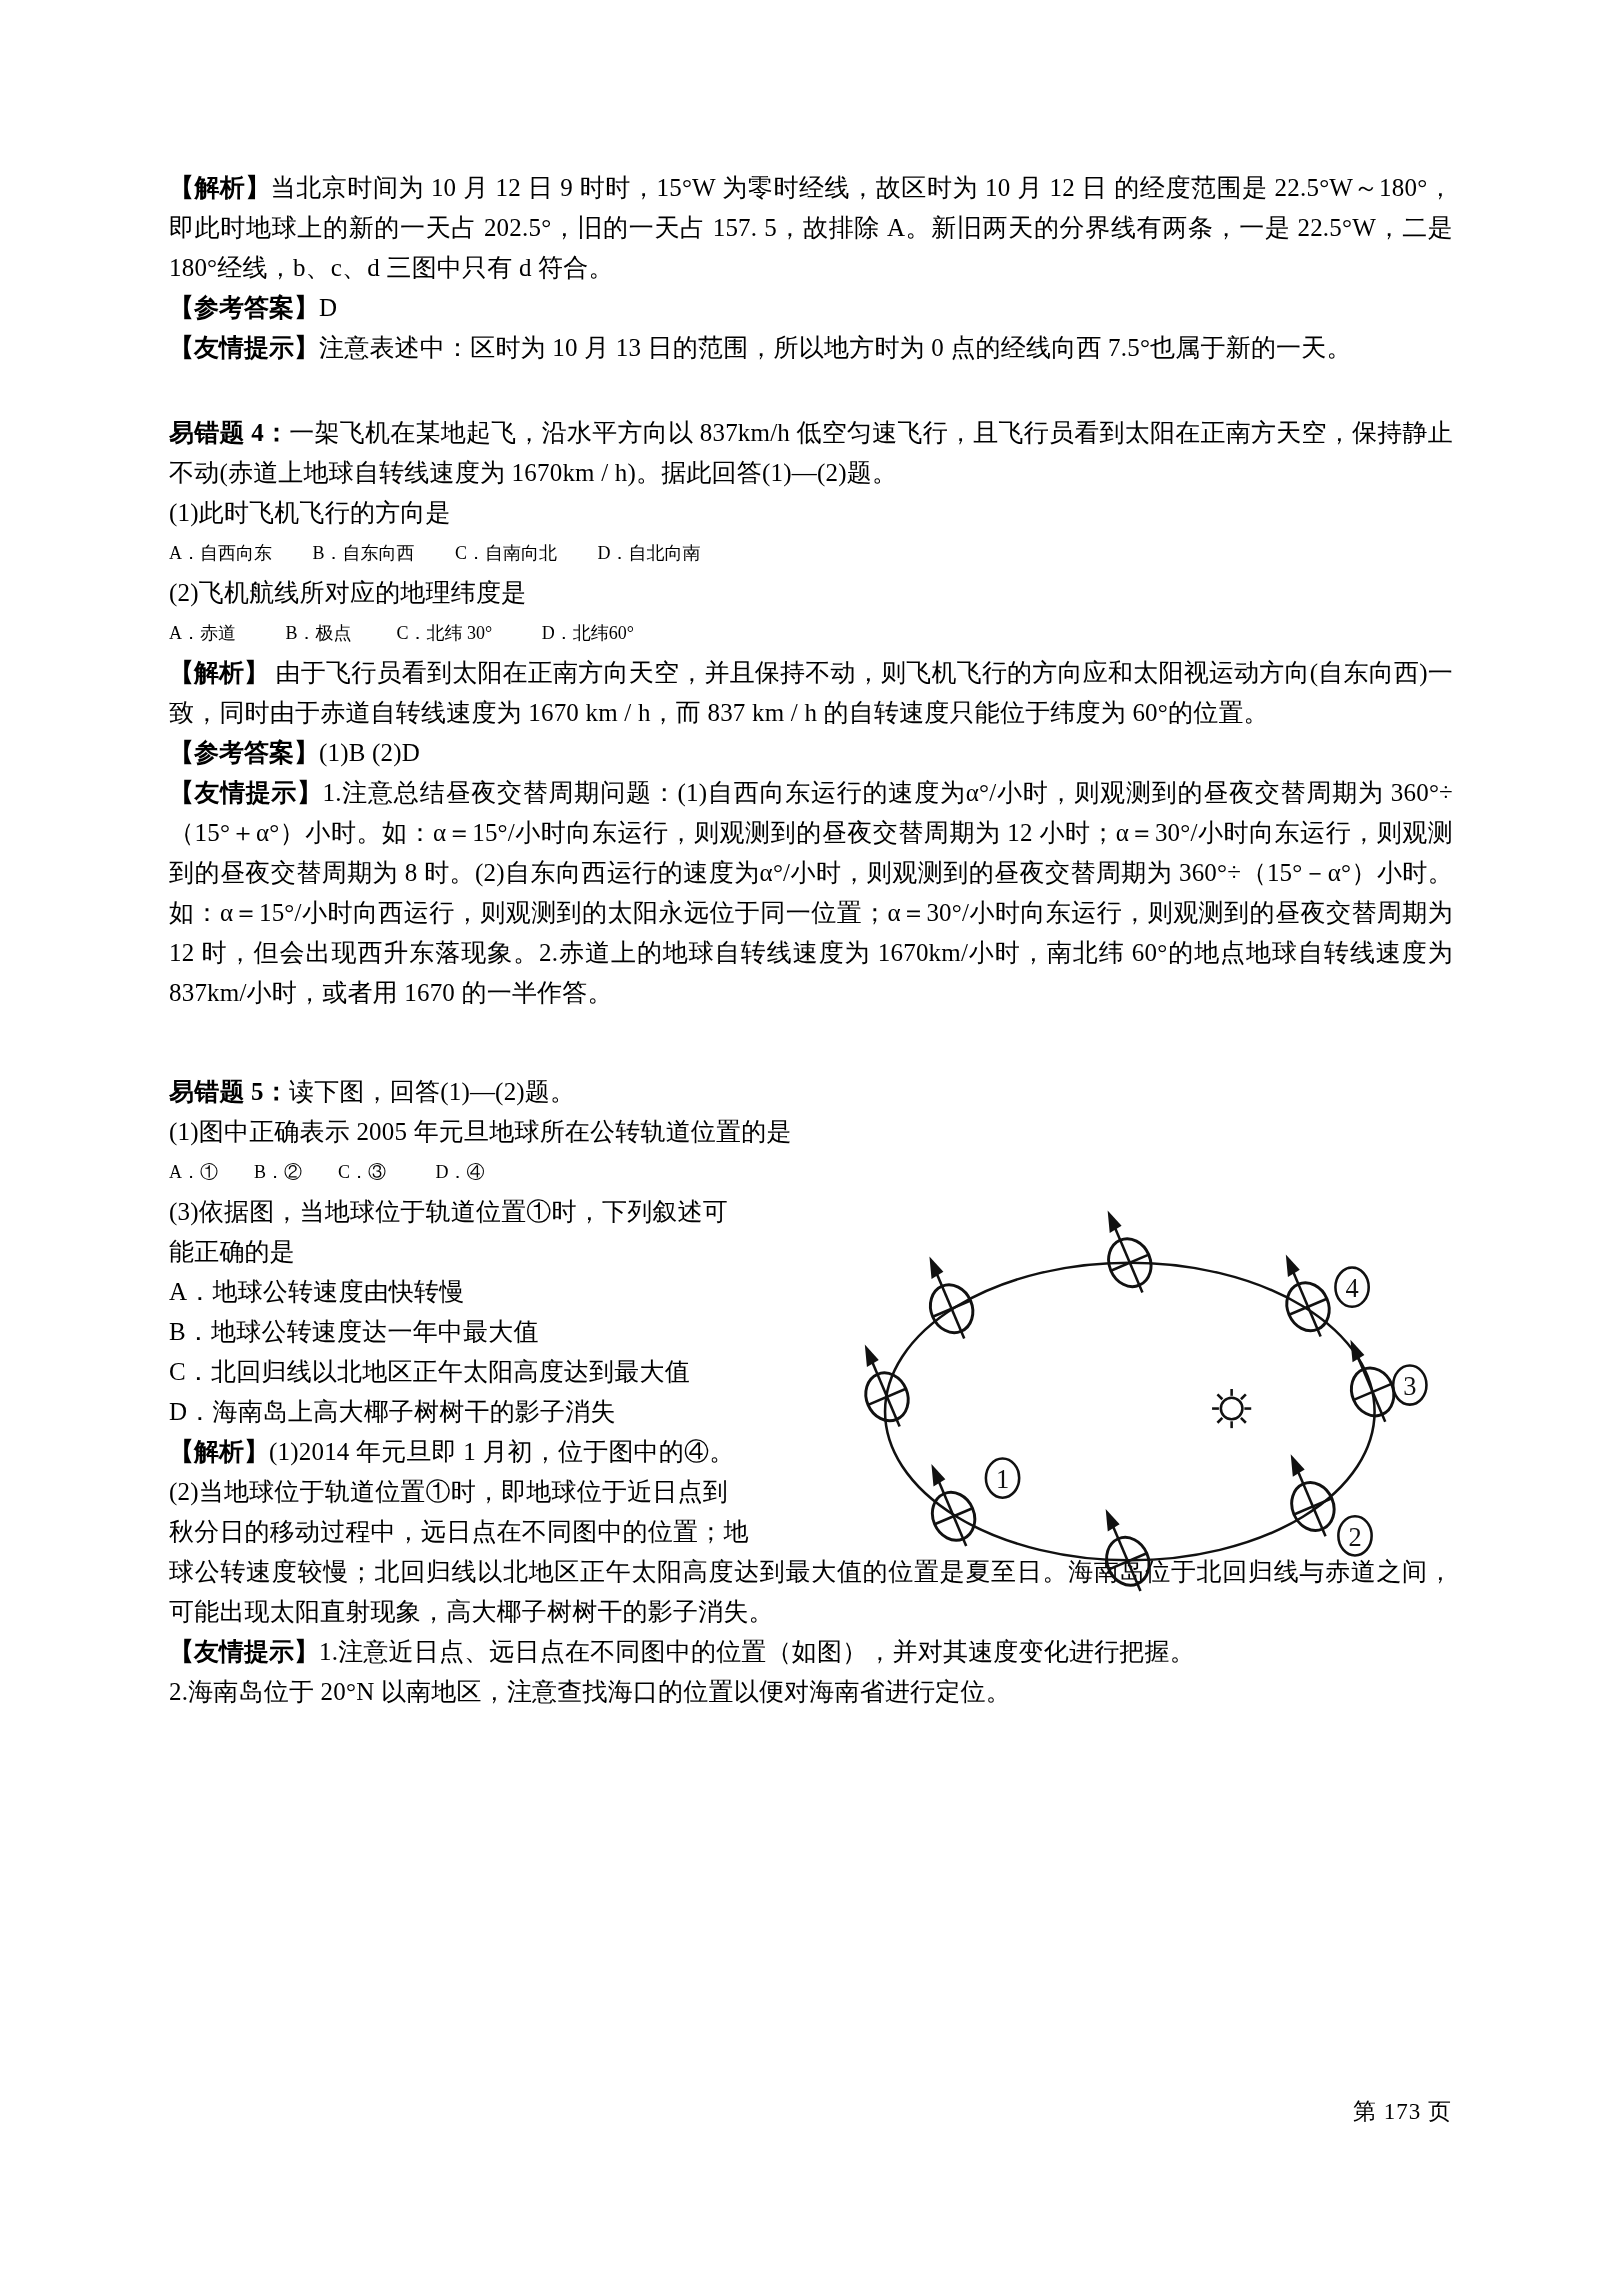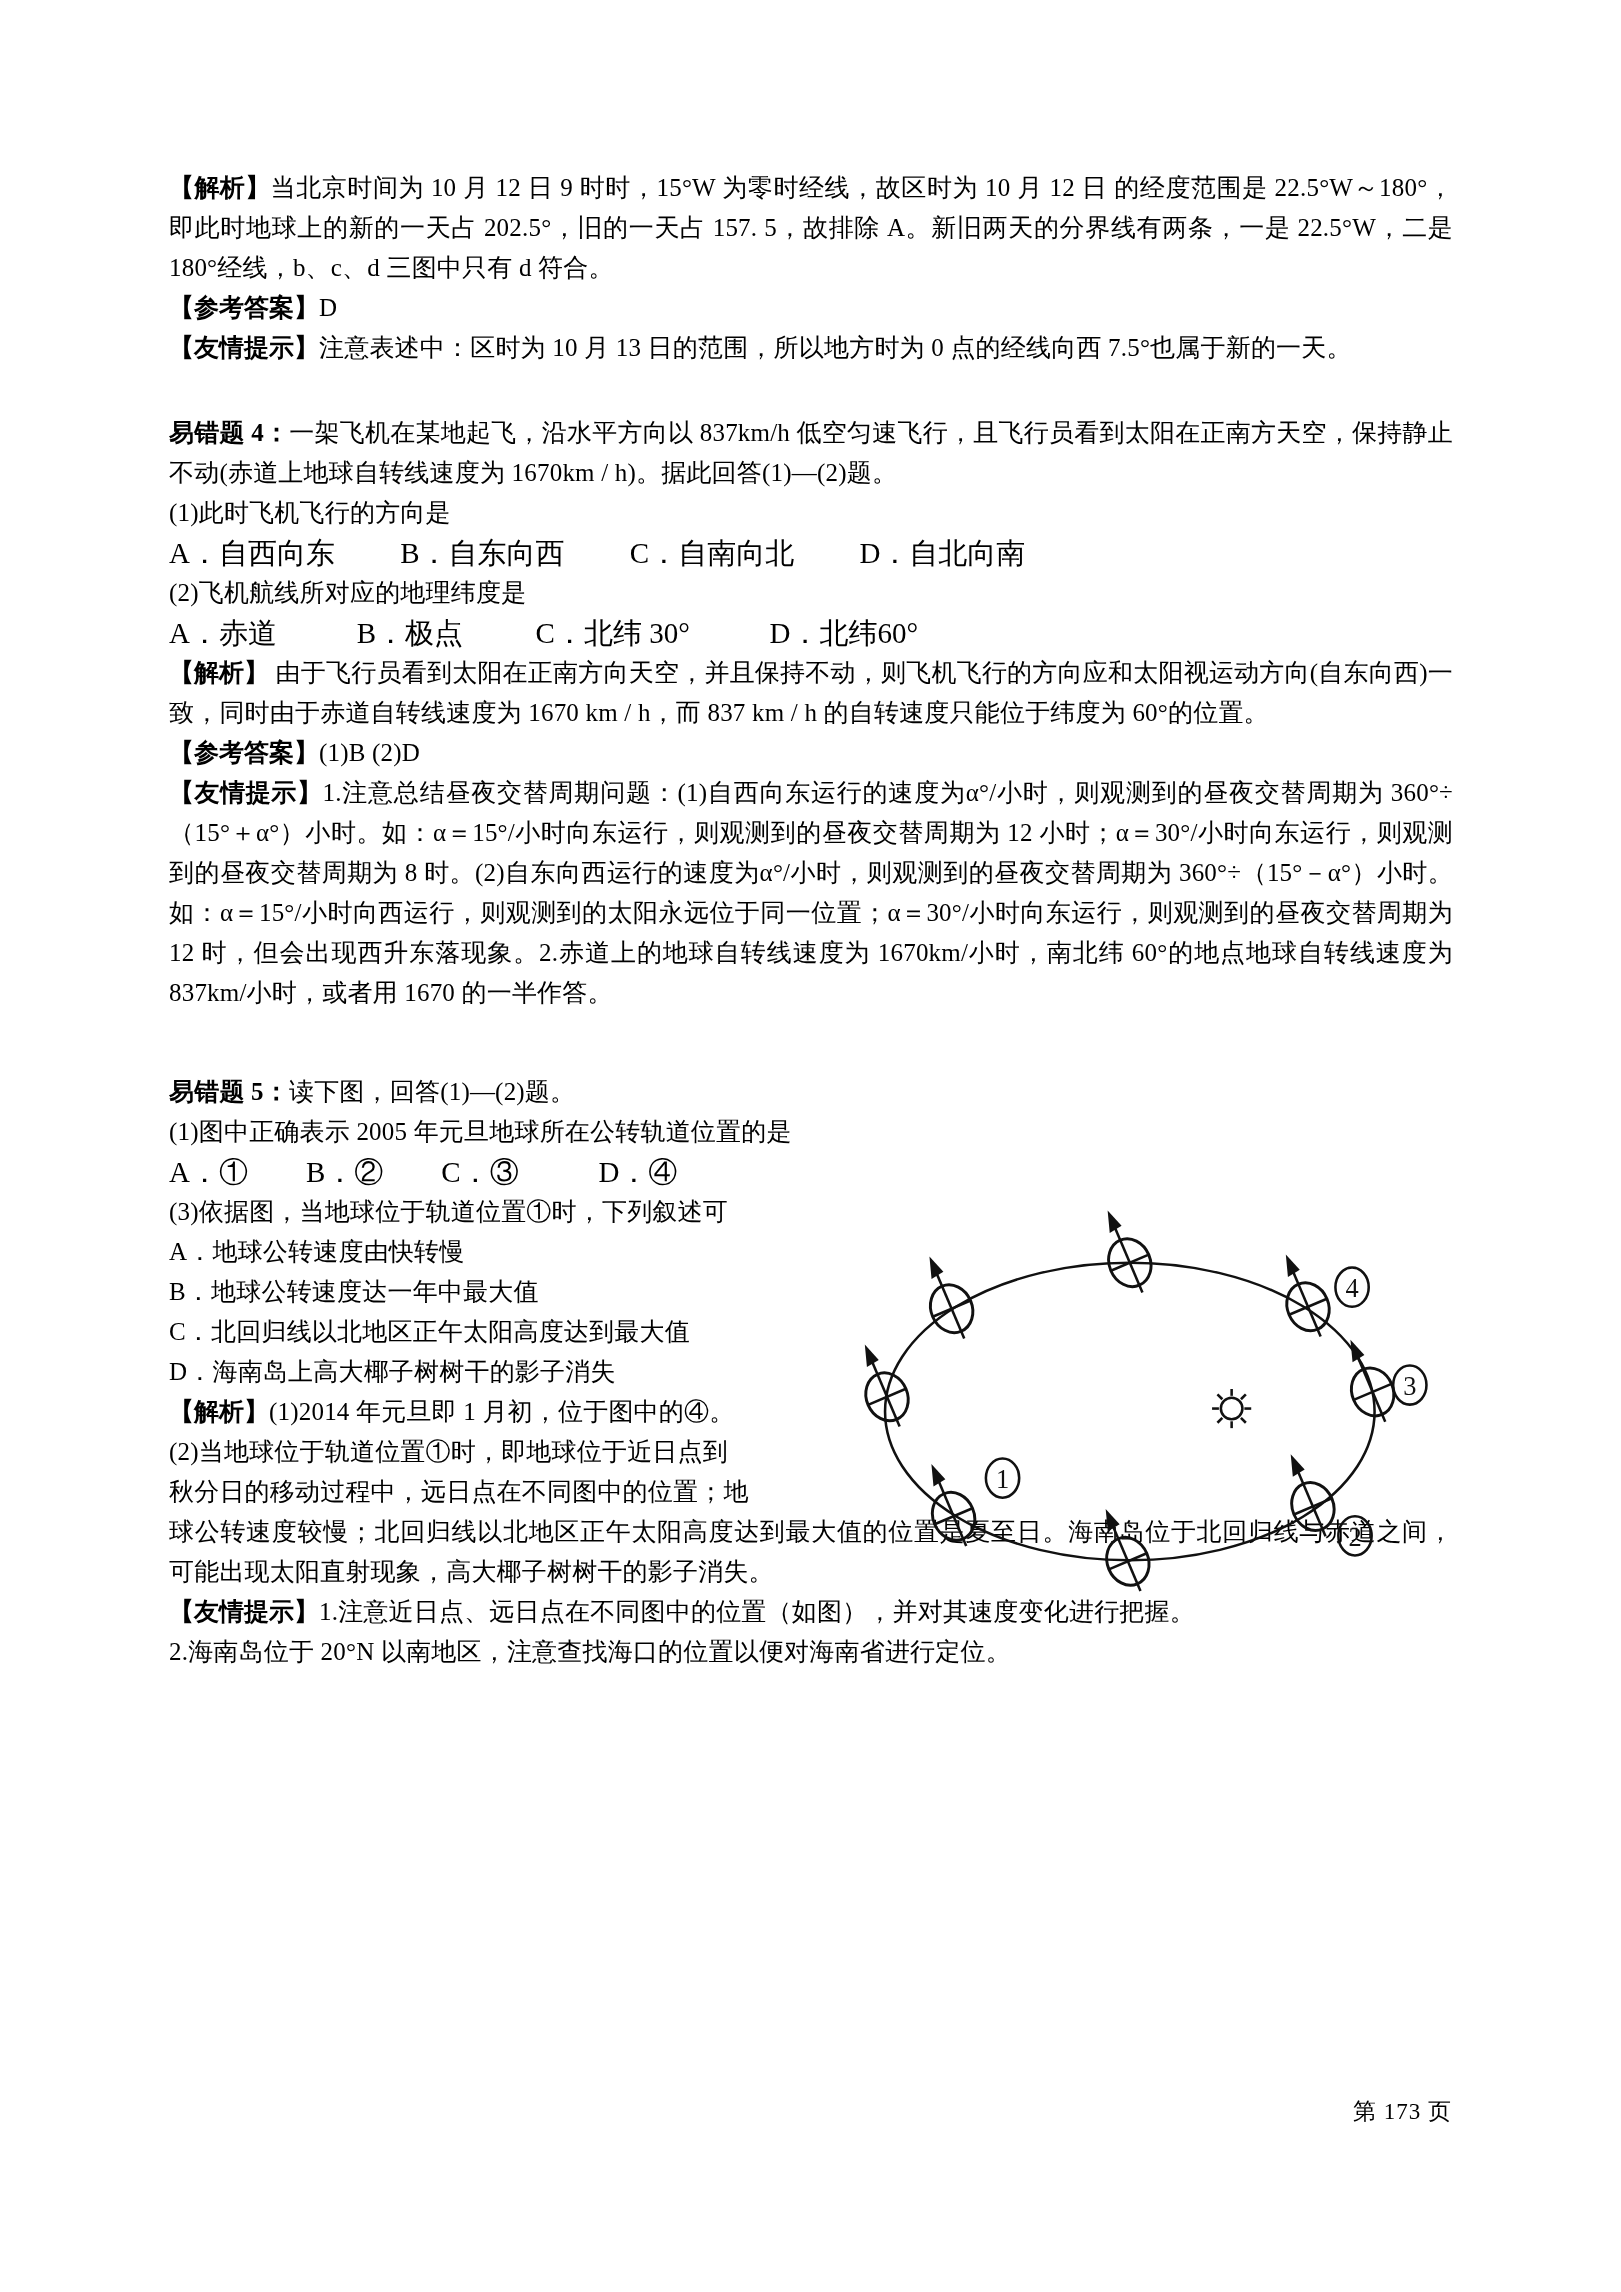--- a/index.html
+++ b/index.html
@@ -44,21 +44,21 @@
   .gap-lg { height: 45px; }
 
   
   .qhead {
     font-weight: bold;
     font-size: 25px;
   }
 
   
   .opts {
-    font-size: 29px;
+    font-size: 18px;
     line-height: 40px;
     white-space: pre;
     font-family: "Liberation Serif", "DejaVu Serif", serif;
   }
 
   
   .split {
     position: relative;
   }
   .split .leftcol {
@@ -126,20 +126,21 @@
 
     <div class="para"><span class="qhead">易错题 5：</span><span>读下图，回答(1)—(2)题。</span></div>
 
     <div class="para">(1)图中正确表示 2005 年元旦地球所在公转轨道位置的是</div>
 
     <div class="opts">A．①        B．②        C．③           D．④</div>
 
     <div class="split">
       <div class="leftcol">
         <div class="para">(3)依据图，当地球位于轨道位置①时，下列叙述可</div>
+        <div class="para">能正确的是</div>
         <div class="para">A．地球公转速度由快转慢</div>
         <div class="para">B．地球公转速度达一年中最大值</div>
         <div class="para">C．北回归线以北地区正午太阳高度达到最大值</div>
         <div class="para">D．海南岛上高大椰子树树干的影子消失</div>
         <div class="para"><span class="bracket-lbl">【解析】</span><span>(1)2014 年元旦即 1 月初，位于图中的④。</span></div>
         <div class="para">(2)当地球位于轨道位置①时，即地球位于近日点到</div>
         <div class="para">秋分日的移动过程中，远日点在不同图中的位置；地</div>
       </div>
 
       <div class="figwrap">

